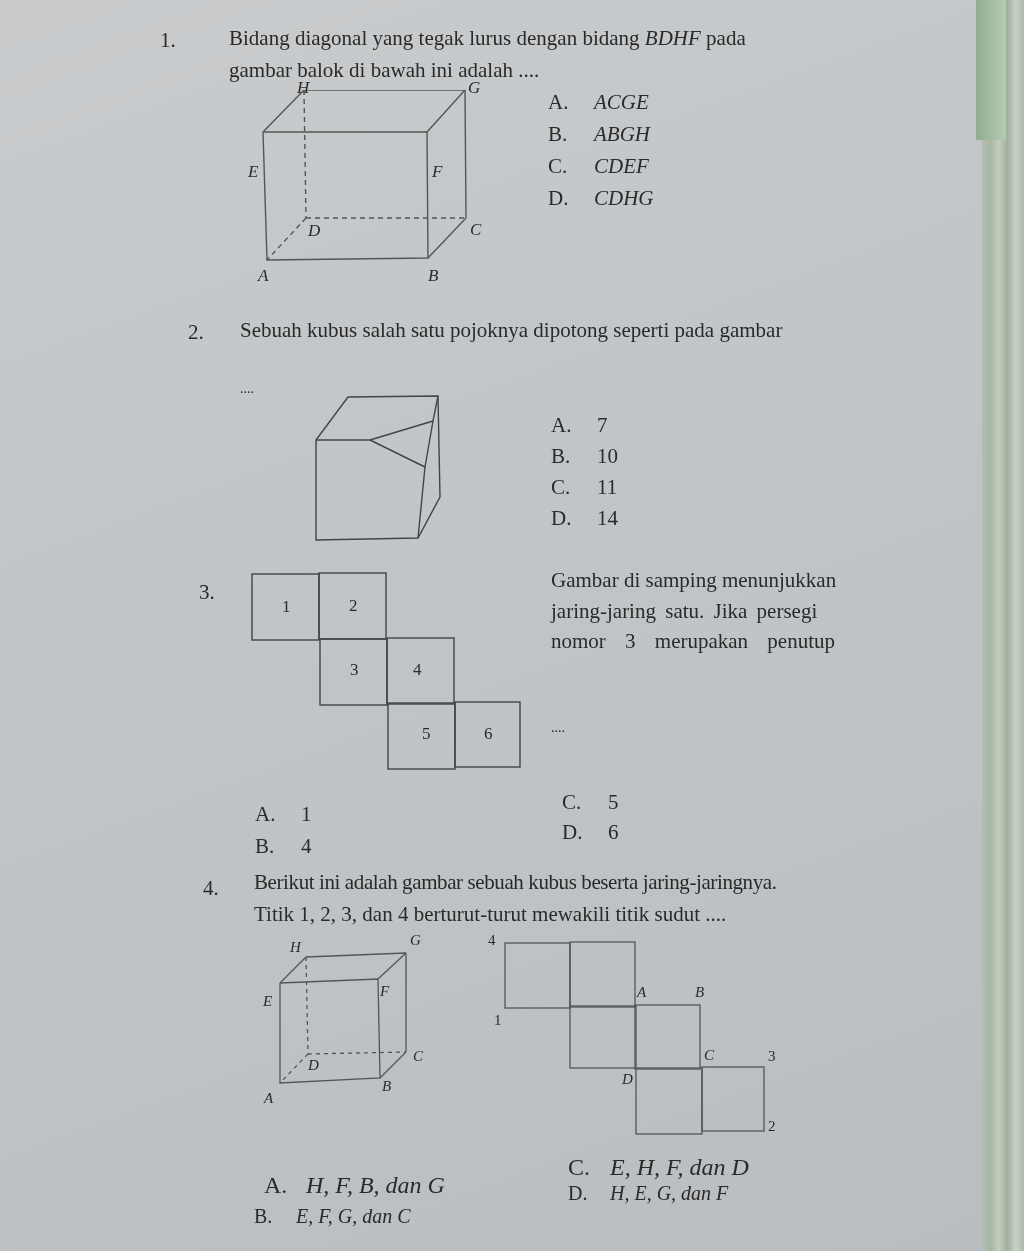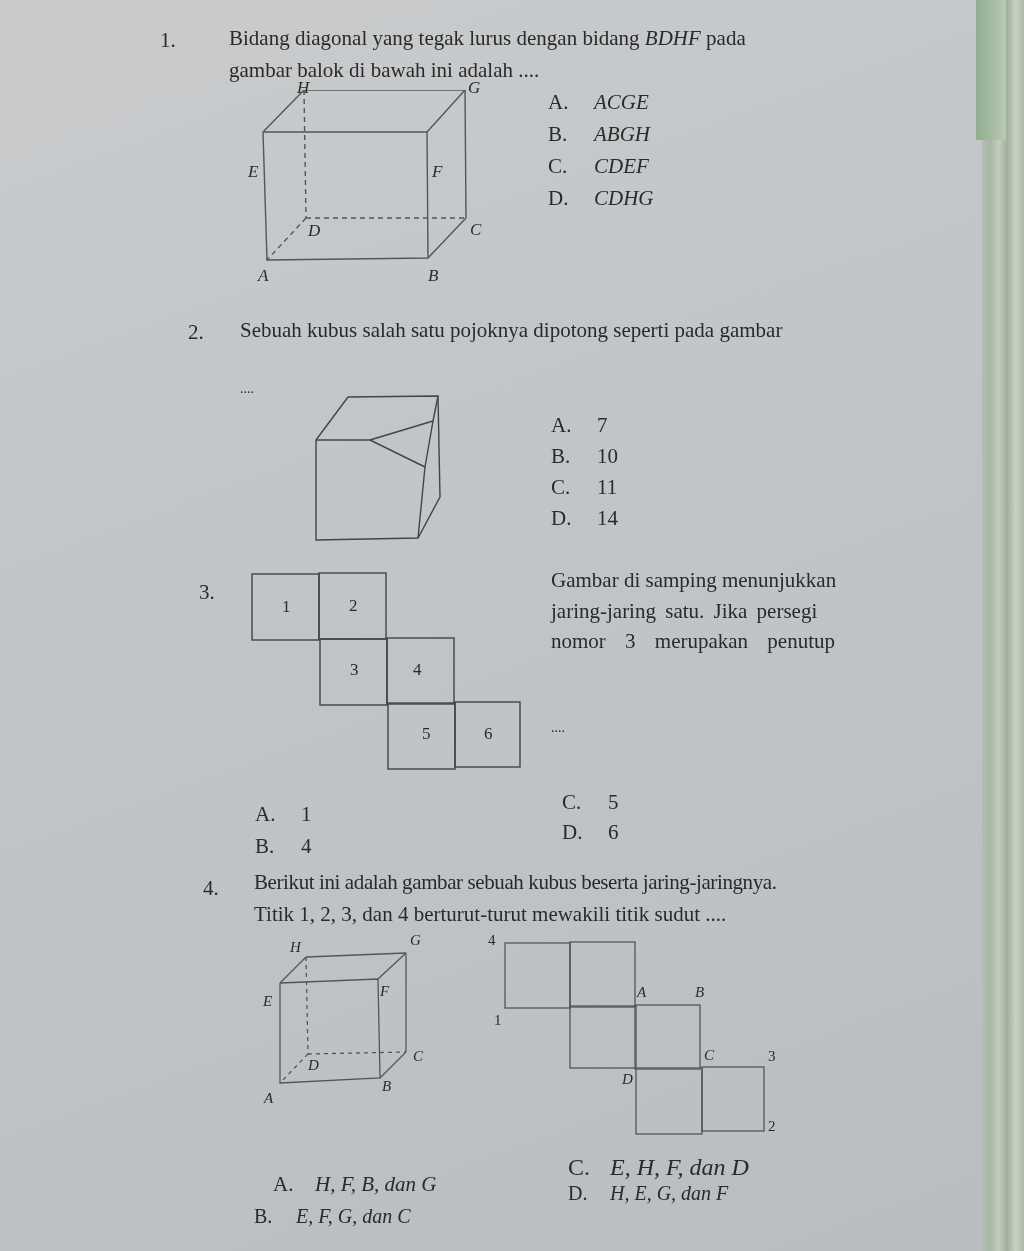--- a/index.html
+++ b/index.html
@@ -174,18 +174,18 @@
     <span style="position:absolute;left:-12px;top:-8px;font-size:15px;">4</span>
     <span style="position:absolute;left:-6px;top:72px;font-size:15px;">1</span>
     <span style="position:absolute;left:137px;top:44px;font-size:15px;font-style:italic;">A</span>
     <span style="position:absolute;left:195px;top:44px;font-size:15px;font-style:italic;">B</span>
     <span style="position:absolute;left:204px;top:107px;font-size:15px;font-style:italic;">C</span>
     <span style="position:absolute;left:122px;top:131px;font-size:15px;font-style:italic;">D</span>
     <span style="position:absolute;left:268px;top:108px;font-size:15px;">3</span>
     <span style="position:absolute;left:268px;top:178px;font-size:15px;">2</span>
   </div>
 
-  <div class="opt" style="left:273px;top:1172px;font-size:21px;"><span class="l" style="width:42px;">A.</span><span class="it">H, F, B, dan G</span></div>
+  <div class="opt" style="left:264px;top:1172px;font-size:24px;"><span class="l" style="width:42px;">A.</span><span class="it">H, F, B, dan G</span></div>
   <div class="opt" style="left:254px;top:1205px;font-size:20px;"><span class="l" style="width:42px;">B.</span><span class="it">E, F, G, dan C</span></div>
   <div class="opt" style="left:568px;top:1154px;font-size:24px;"><span class="l" style="width:42px;">C.</span><span class="it">E, H, F, dan D</span></div>
   <div class="opt" style="left:568px;top:1182px;font-size:20px;"><span class="l" style="width:42px;">D.</span><span class="it">H, E, G, dan F</span></div>
 
 </div>
 
 </body></html>

